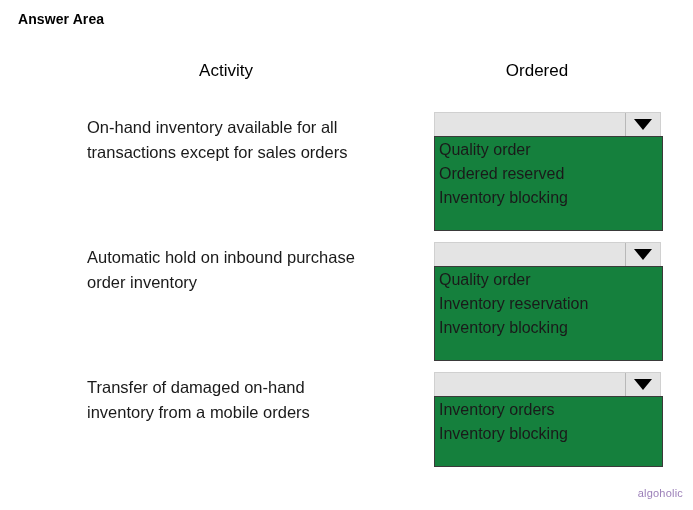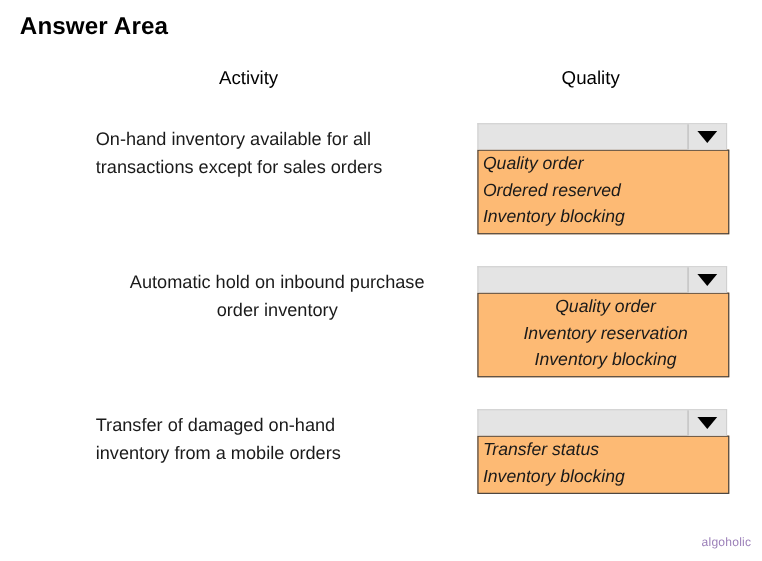--- a/index.html
+++ b/index.html
@@ -14,21 +14,21 @@
     overflow: hidden;
     font-family: "Liberation Sans", sans-serif;
     color: #000000;
     -webkit-font-smoothing: antialiased;
   }
 
   #page-title {
     position: absolute;
     left: 18px;
     top: 11px;
-    font-size: 22px;
+    font-size: 14px;
     font-weight: bold;
     letter-spacing: 0.1px;
     color: #000000;
   }
 
   
   .col-header {
     position: absolute;
     font-size: 17px;
     font-weight: normal;
@@ -47,21 +47,21 @@
   }
 
   
   .row {
     position: absolute;
     left: 1px;
     width: 693px;
     height: 120px;
   }
   #row-0 { top: 108px; }
-  #row-1 { top: 238px; text-align: center; }
+  #row-1 { top: 238px; }
   #row-2 { top: 368px; }
 
   .activity-label {
     position: absolute;
     left: 86px;
     top: 7px;
     width: 330px;
     font-size: 16.5px;
     line-height: 25px;
     color: #1a1a1a;
@@ -109,23 +109,22 @@
     width: 0;
     height: 0;
     border-left: 9px solid transparent;
     border-right: 9px solid transparent;
     border-top: 11px solid #000000;
   }
   .dropdown-list {
     box-sizing: border-box;
     width: 229px;
     border: 1.4px solid #3a3a3a;
-    background: #fdba74;
-    padding: 1px 0 2px 0;
-    font-style: italic;
+    background: #15803d;
+    padding: 1px 0 20px 0;
   }
   .dropdown-option {
     font-size: 16px;
     line-height: 24px;
     padding-left: 4px;
     color: #1a1a1a;
     white-space: nowrap;
   }
 
   
@@ -138,21 +137,21 @@
     letter-spacing: 0.2px;
     margin-left: 37px;
   }
 </style>
 </head>
 <body>
 
 <div id="page-title">Answer Area</div>
 
 <div id="header-activity" class="col-header">Activity</div>
-<div id="header-feature" class="col-header">Quality</div>
+<div id="header-feature" class="col-header">Ordered</div>
 
 <div id="row-0" class="row">
   <div class="activity-label">On-hand inventory available for all
 transactions except for sales orders</div>
   <div class="dropdown">
     <div class="dropdown-head">
       <div class="dropdown-value"></div>
       <div class="dropdown-arrow-btn">
         <span class="caret"></span>
       </div>
@@ -187,19 +186,19 @@
   <div class="activity-label">Transfer of damaged on-hand
 inventory from a mobile orders</div>
   <div class="dropdown">
     <div class="dropdown-head">
       <div class="dropdown-value"></div>
       <div class="dropdown-arrow-btn">
         <span class="caret"></span>
       </div>
     </div>
     <div class="dropdown-list">
-      <div class="dropdown-option">Transfer status</div>
+      <div class="dropdown-option">Inventory orders</div>
       <div class="dropdown-option">Inventory blocking</div>
     </div>
   </div>
 </div>
 
 <div id="watermark">algoholic</div>
 
 </body></html>

